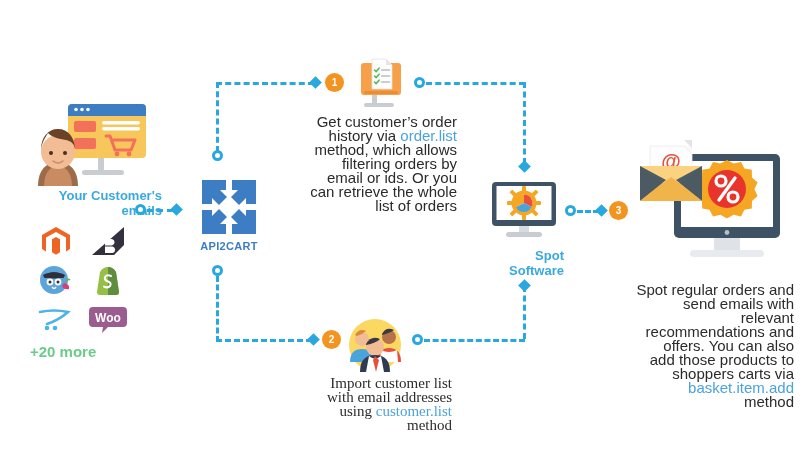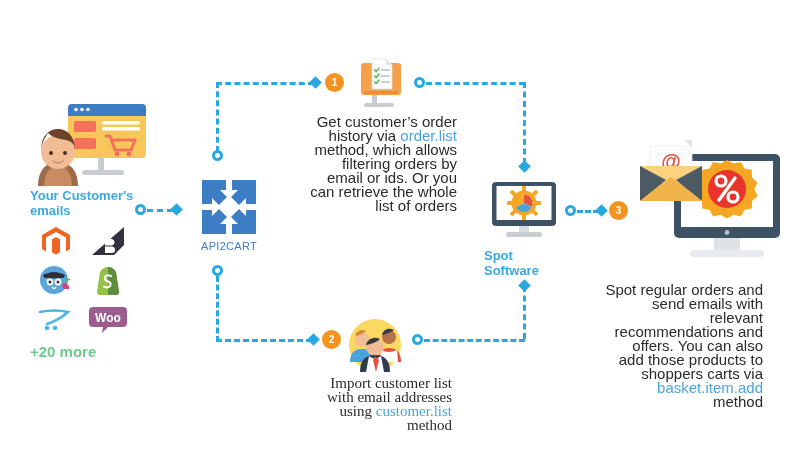--- a/index.html
+++ b/index.html
@@ -17,27 +17,27 @@
     background: #ffffff;
     overflow: hidden;
   }
   .abs { position: absolute; }
 
   
   .node-label {
     color: #3AA9E0;
     font-size: 13px;
     font-weight: bold;
-    text-align: left;
+    text-align: right;
     line-height: 15px;
   }
   .brand-label {
     color: #3D7DC4;
     font-size: 11px;
-    font-weight: normal;
+    font-weight: bold;
     text-align: center;
     letter-spacing: .3px;
   }
   .more-label {
     color: #6BCB8B;
     font-size: 15px;
     font-weight: bold;
     text-align: left;
   }
   .body-text {
@@ -317,21 +317,21 @@
         <text x="43" y="36" font-family="Liberation Sans, sans-serif" font-size="20" font-weight="bold" fill="#E8503A" text-anchor="middle">@</text>
         <path d="M12 34 h62 v32 a3 3 0 0 1 -3 3 H15 a3 3 0 0 1 -3 -3 z" fill="#F0B44A"></path>
         <path d="M12 34 L43 58 L74 34 z" fill="#FBD27F"></path>
         <path d="M12 69 L38 48 L12 34 z" fill="#3E5265" opacity="0.92"></path>
         <path d="M74 69 L48 48 L74 34 z" fill="#3E5265" opacity="0.92"></path>
         <path d="M12 69 L43 45 L74 69 z" fill="#F0B44A"></path>
       </g>
     </svg>
   </div>
 
-  <div class="abs body-text" style="left:605px; top:283px; width:158px;">
+  <div class="abs body-text" style="left:636px; top:283px; width:158px;">
     <span>Spot regular orders and send emails with relevant recommendations and offers. You can also add those products to shoppers carts via </span><span class="method">basket.item.add</span><span> method</span>
   </div>
 
   <div class="abs ring" style="left:212px; top:265px;"></div>
   <div class="abs dash-v" style="left:216px; top:276px; height:66px;"></div>
   <div class="abs dash-h" style="left:216px; top:339px; width:96px;"></div>
   <div class="abs diamond" style="left:309px; top:335px;"></div>
 
   <div class="abs badge" style="left:322px; top:330px;">2</div>
 

